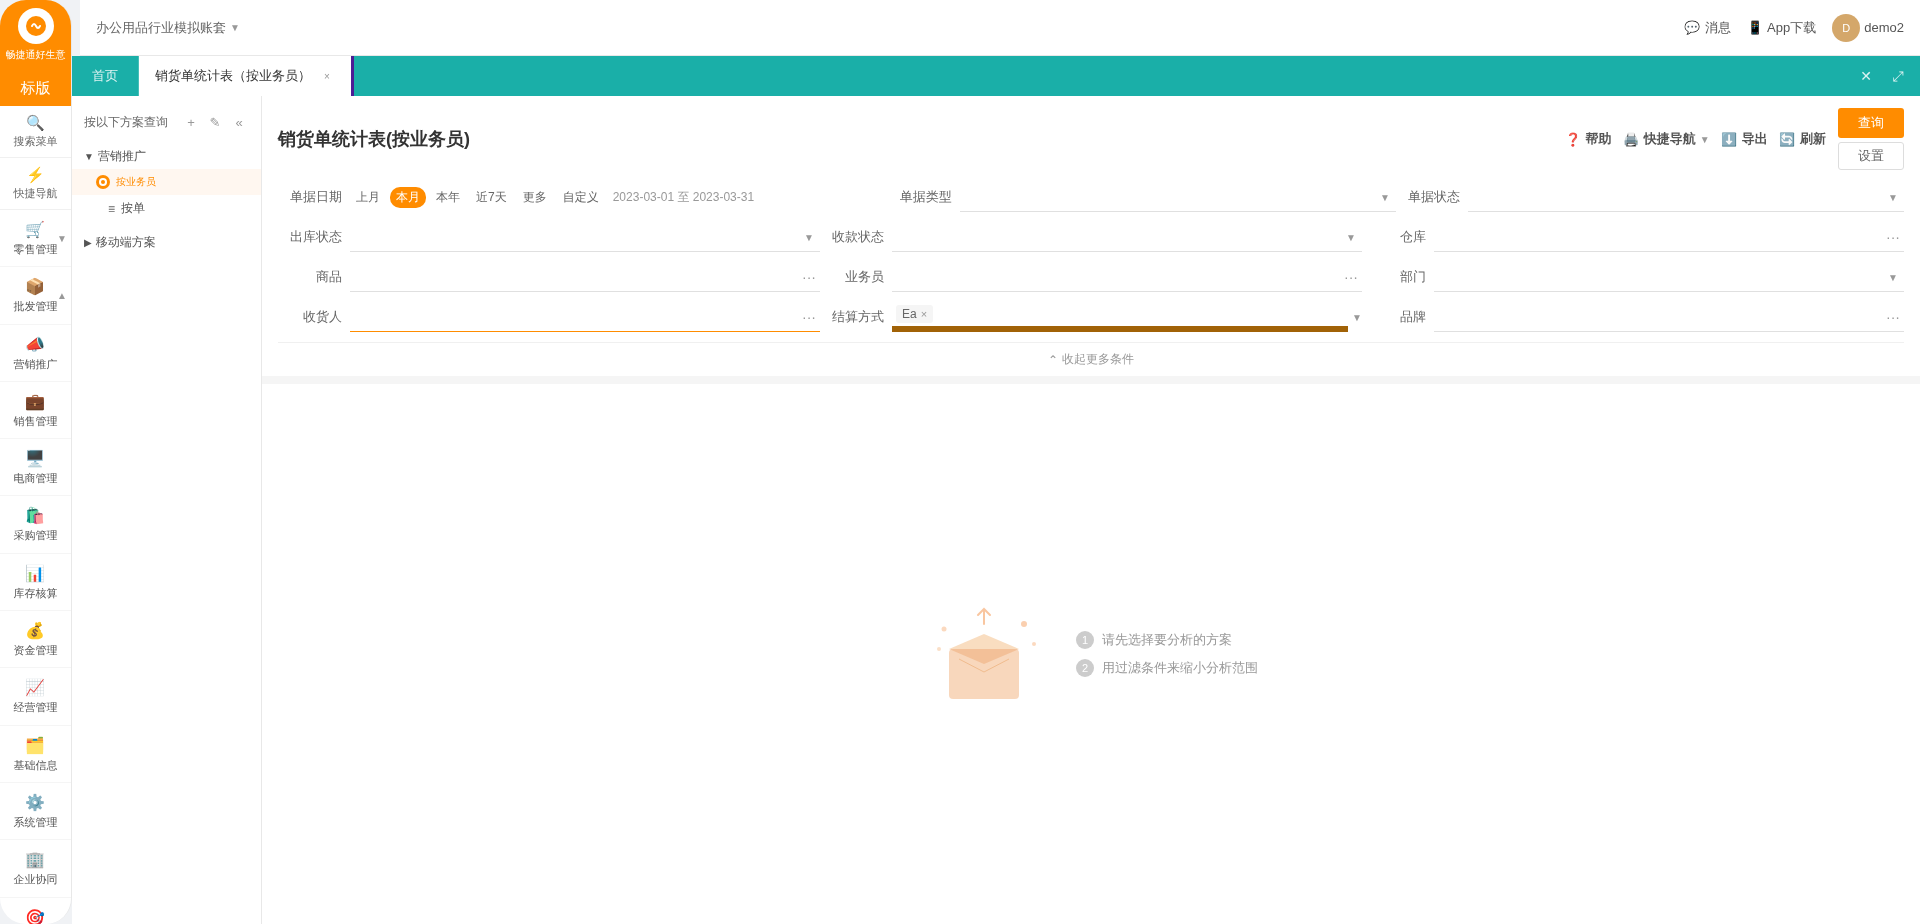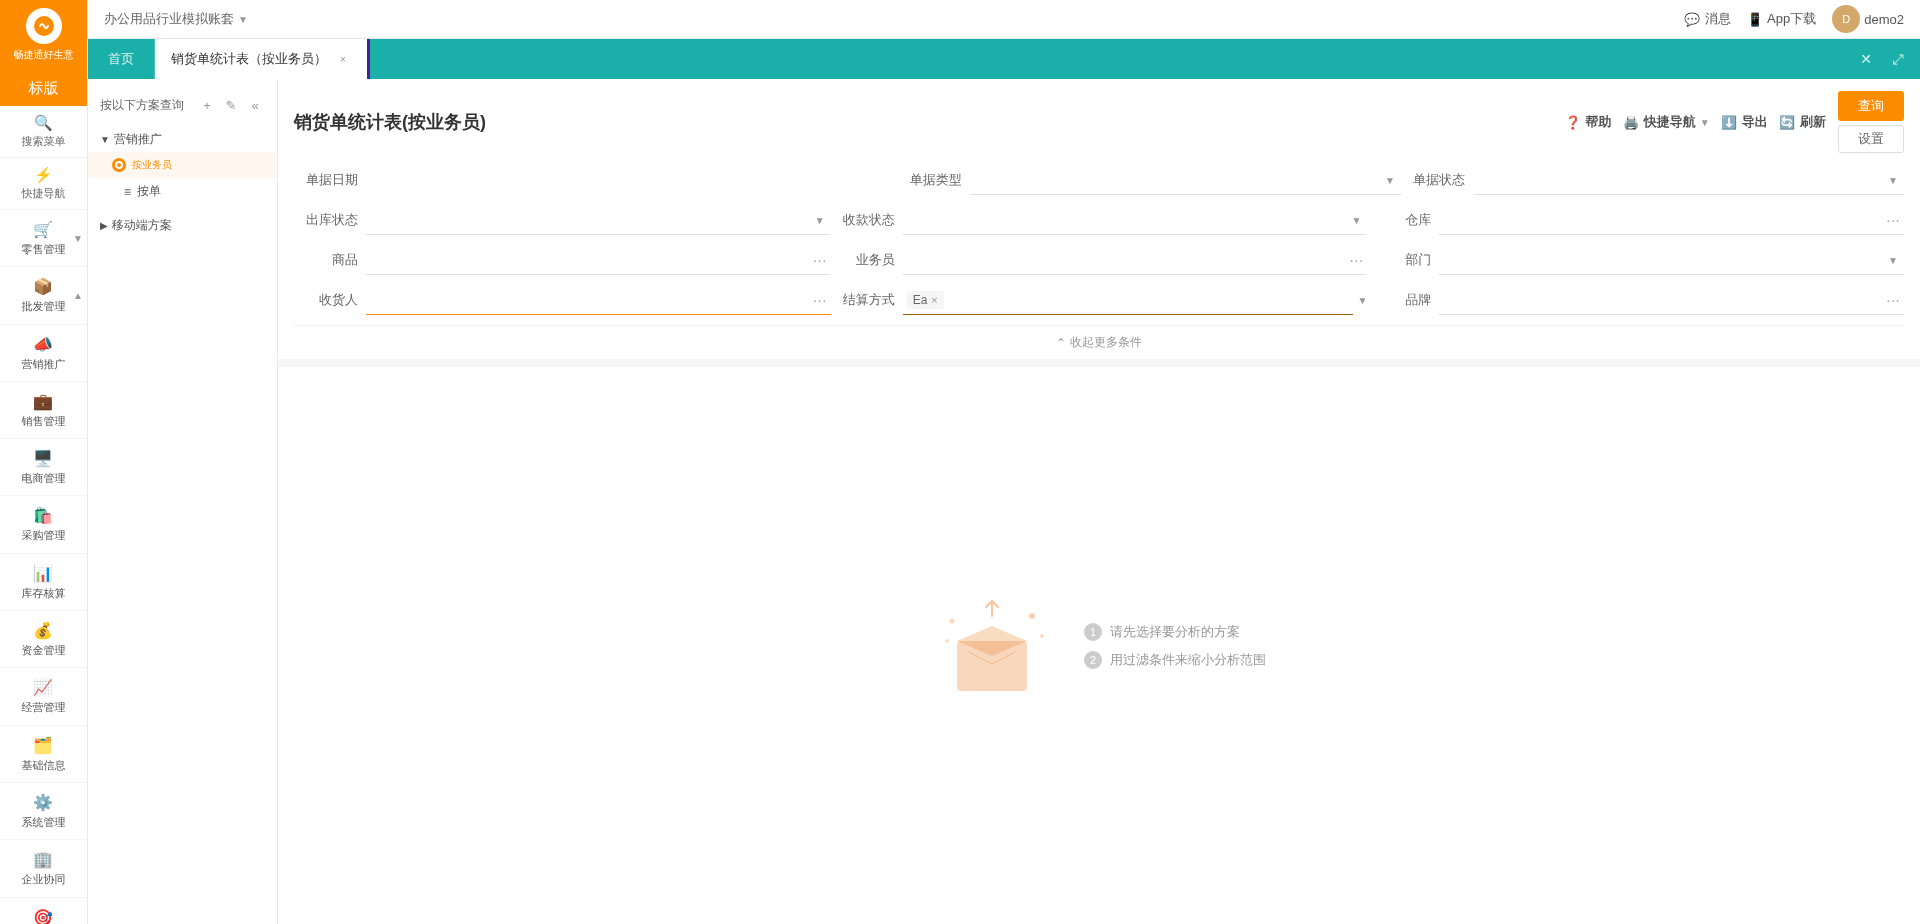--- a/index.html
+++ b/index.html
@@ -1,27 +1,28 @@
 <!DOCTYPE html>
 <html><head>
   <meta charset="utf-8">
   <style>
     * { box-sizing: border-box; margin: 0; padding: 0; font-family: 'Microsoft YaHei', Arial, sans-serif; }
     body { background: #f0f2f5; font-size: 13px; color: #333; display: flex; height: 924px; overflow: hidden; }
 
     
     #sidebar {
-      width: 88px;
+      width: 72px;
       background: #fff;
       display: flex;
       flex-direction: column;
       align-items: center;
       border-right: 1px solid #e8e8e8;
       height: 100%;
       overflow-y: auto;
+      border-radius: 26px;
     }
     .logo-area {
       width: 100%;
       background: #ff8c00;
       display: flex;
       flex-direction: column;
       align-items: center;
       padding: 8px 4px;
       color: #fff;
       font-size: 11px;
@@ -92,28 +93,29 @@
     
     #main {
       flex: 1;
       display: flex;
       flex-direction: column;
       overflow: hidden;
     }
 
     
     #topbar {
-      height: 39px;
+      height: 56px;
       background: #fff;
       display: flex;
       align-items: center;
       justify-content: space-between;
       padding: 0 16px;
       border-bottom: 1px solid #e8e8e8;
       flex-shrink: 0;
+      margin-left: 8px;
     }
     .topbar-left {
       display: flex;
       align-items: center;
       gap: 8px;
       color: #666;
       font-size: 13px;
     }
     .topbar-dropdown {
       display: flex;
@@ -718,20 +720,29 @@
               <button class="btn-query">查询</button>
               <button class="btn-settings">设置</button>
             </div>
           </div>
         </div>
 
         <div class="filter-row">
 
           <div class="filter-field" style="flex:1.2;">
             <div class="filter-label">单据日期</div>
+            <div class="date-filter">
+              <button class="date-btn">上月</button>
+              <button class="date-btn active">本月</button>
+              <button class="date-btn">本年</button>
+              <button class="date-btn">近7天</button>
+              <button class="date-btn">更多</button>
+              <button class="date-btn">自定义</button>
+              <span class="date-range">2023-03-01 至 2023-03-31</span>
+            </div>
           </div>
 
           <div class="filter-field" style="flex:1;">
             <div class="filter-label">单据类型</div>
             <div class="filter-select-wrap">
               <select class="filter-select">
                 <option></option>
               </select>
               <span class="filter-select-arrow">▼</span>
             </div>
@@ -806,21 +817,21 @@
           <div class="filter-field">
             <div class="filter-label">收货人</div>
             <div class="filter-input-wrap">
               <input class="filter-input" type="text" placeholder="" style="border-bottom-color: rgb(255, 140, 0);">
               <span class="filter-dots">···</span>
             </div>
           </div>
           <div class="filter-field">
             <div class="filter-label">结算方式</div>
             <div class="filter-select-wrap">
-              <div style="display:flex;align-items:center;gap:6px;flex:1;border-bottom:1px solid #a16207;padding:0 4px;height:30px;">
+              <div style="display:flex;align-items:center;gap:6px;flex:1;border-bottom:6px solid #a16207;padding:0 4px;height:30px;">
                 <span class="filter-tag">
                   <span>Ea</span>
                   <span class="filter-tag-close">×</span>
                 </span>
               </div>
               <span class="filter-select-arrow" style="position:static;margin-left:4px;">▼</span>
             </div>
           </div>
           <div class="filter-field">
             <div class="filter-label">品牌</div>

